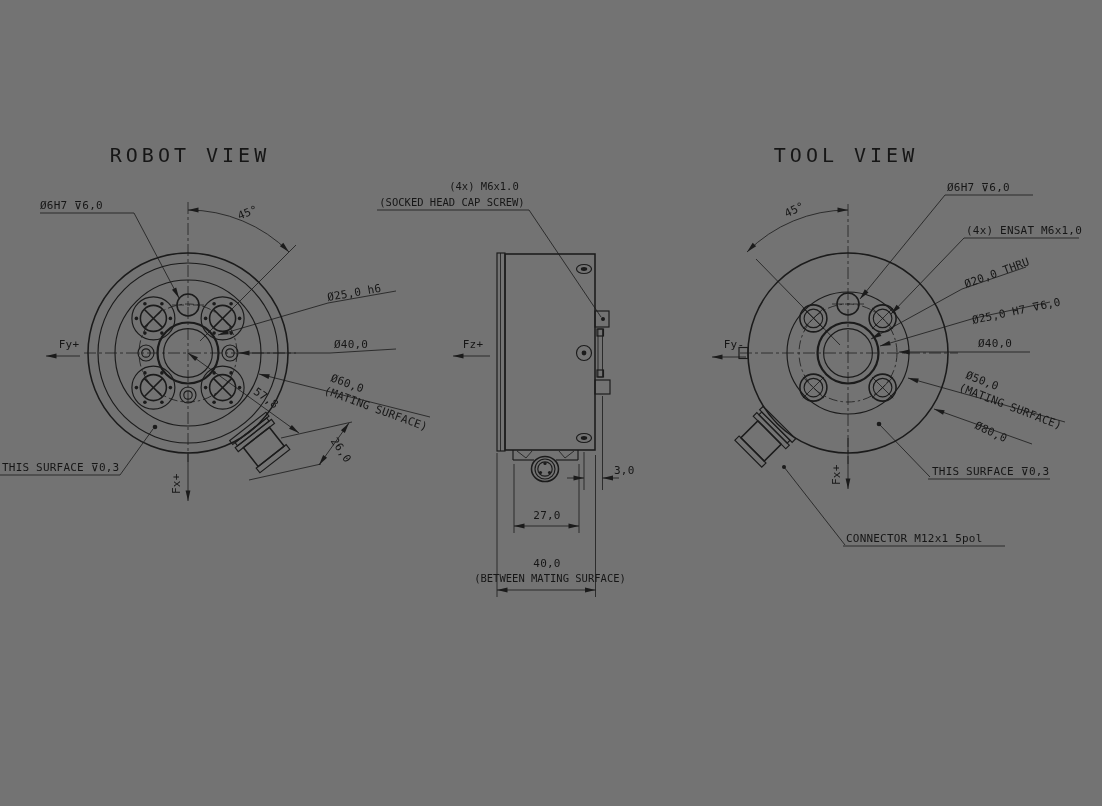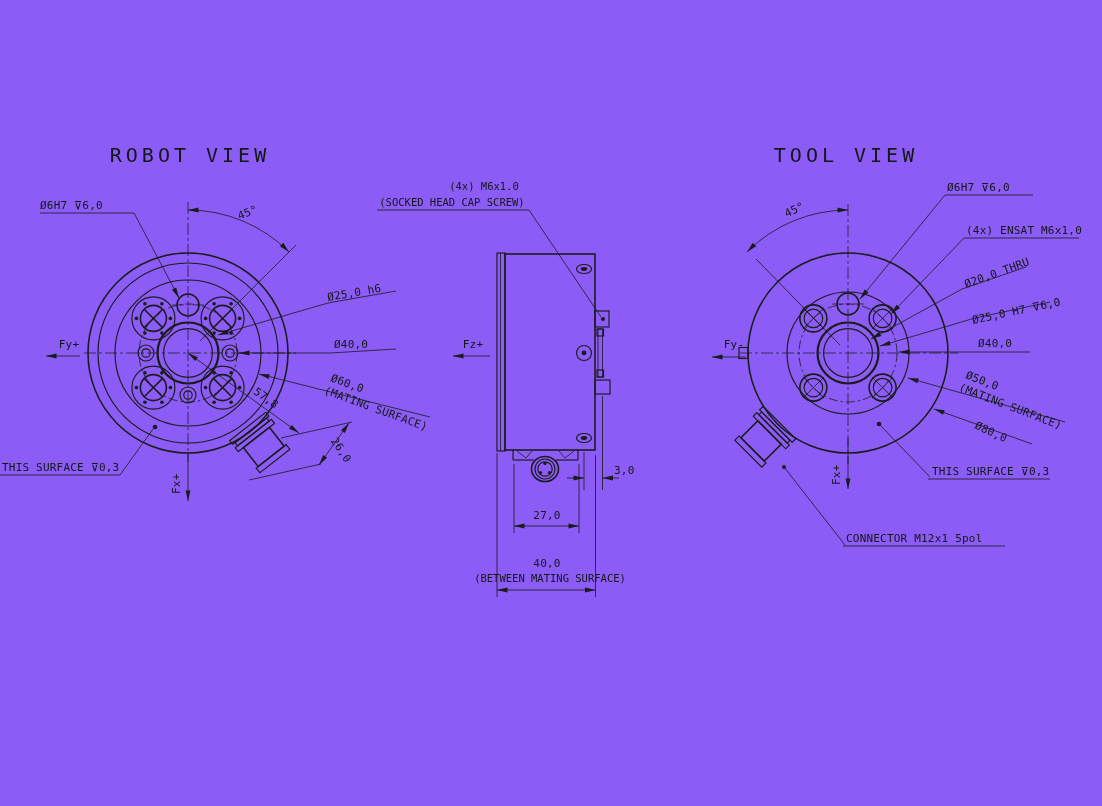--- a/index.html
+++ b/index.html
@@ -1,16 +1,16 @@
 <!DOCTYPE html>
 <html><head>
 <meta charset="utf-8">
 <style>
   html,body{margin:0;padding:0;background:#ffffff;}
-  .sheet{position:relative;width:1102px;height:806px;background:#8b5cf6;overflow:hidden;}
+  .sheet{position:relative;width:1102px;height:806px;background:#737373;overflow:hidden;}
   svg{display:block;}
   .xl{stroke:#1b1b1b;stroke-width:2.2;fill:none}
   .l{stroke:#1b1b1b;stroke-width:1.55;fill:none}
   .m{stroke:#1b1b1b;stroke-width:1.15;fill:none}
   .s{stroke:#1b1b1b;stroke-width:0.8;fill:none}
   .cl{stroke:#1b1b1b;stroke-width:0.75;fill:none;stroke-dasharray:12 3 3 3}
   .bc{stroke:#1b1b1b;stroke-width:0.8;fill:none;stroke-dasharray:9 3 2.5 3}
   .f{fill:#1b1b1b;stroke:none}
   text{font-family:"DejaVu Sans Mono","DejaVu Sans",monospace;fill:#161616}
   .t{font-size:11px;letter-spacing:0.2px}

